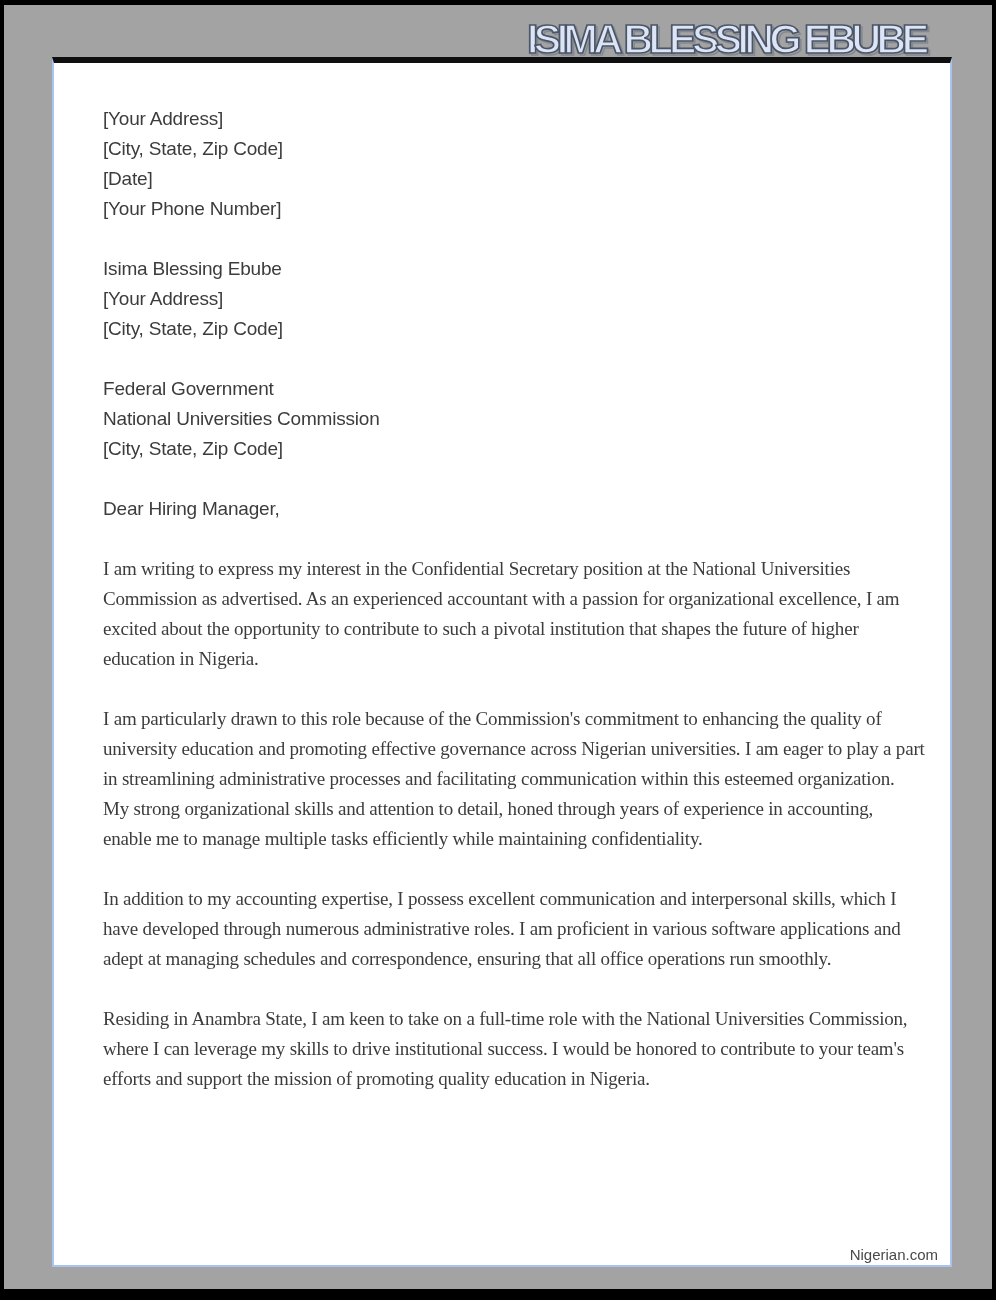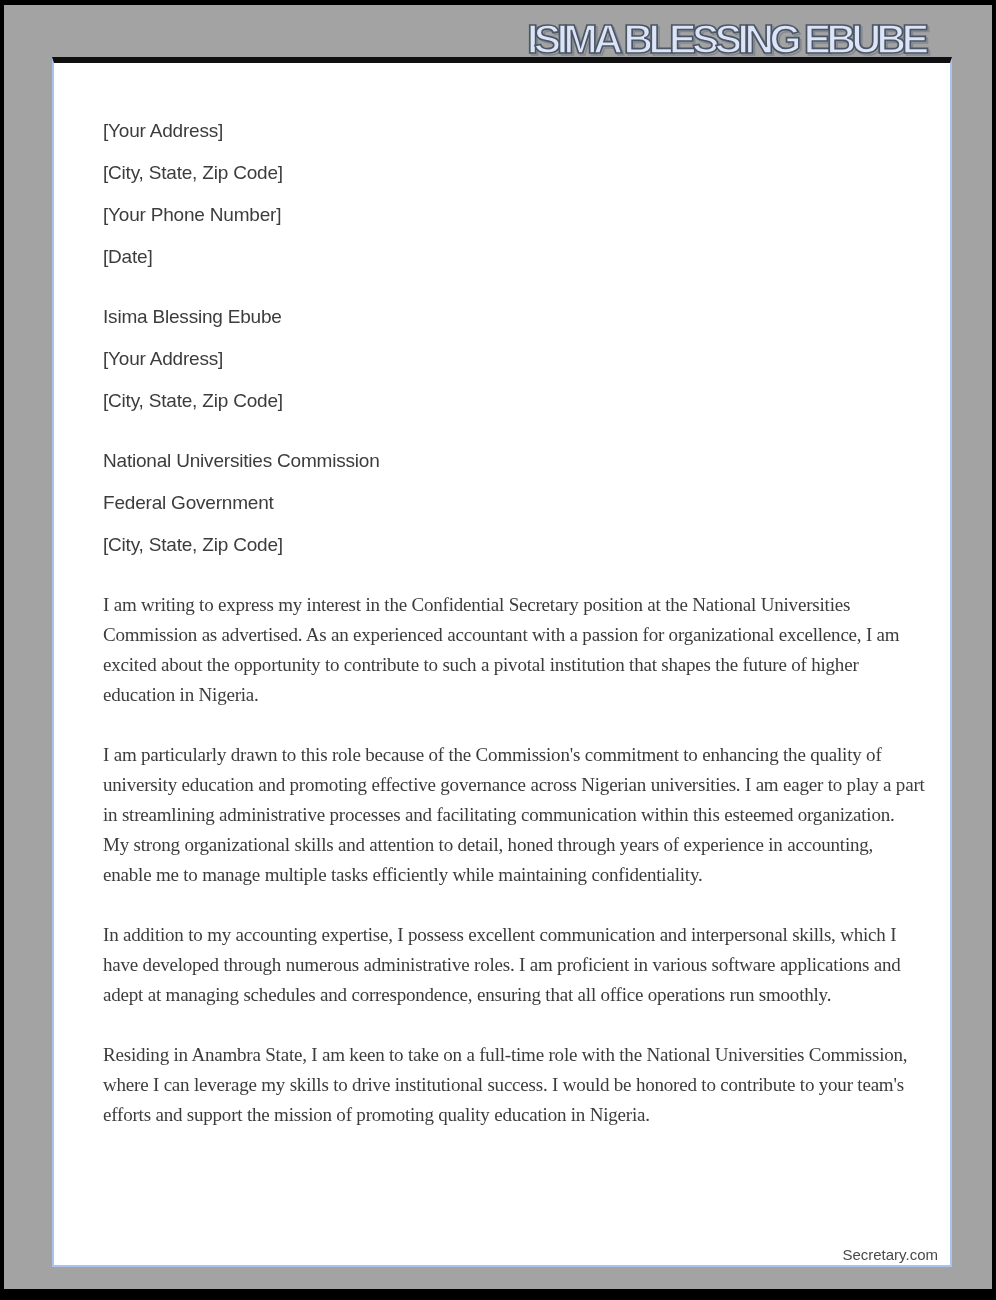--- a/index.html
+++ b/index.html
@@ -47,21 +47,21 @@
     left: 49px;
     top: 41px;
     width: 822px;
     font-size: 19px;
     line-height: 30px;
     letter-spacing: -0.2px;
     color: #3c3c3c;
     font-weight: 400;
   }
   .address-block { margin: 0 0 30px 0; }
-  .address-line { white-space: nowrap; margin-top: 12px; }
+  .address-line { white-space: nowrap; }
   .letter-content p { margin: 0 0 30px 0; font-family: Liberation Serif, serif; }
   .salutation { margin: 0 0 30px 0; }
   .watermark {
     position: absolute;
     right: 12px;
     bottom: 1px;
     font-size: 15px;
     line-height: 19px;
     color: #494949;
     letter-spacing: 0;
@@ -76,40 +76,41 @@
     <text x="427" y="42" text-anchor="end" font-family="Liberation Sans, sans-serif" font-size="41" font-weight="600" fill="none" stroke="#6a7486" stroke-width="1.6" opacity="0.55" textLength="402" lengthAdjust="spacing-and-glyphs">ISIMA BLESSING EBUBE</text>
     <text x="425" y="40" text-anchor="end" font-family="Liberation Sans, sans-serif" font-size="41" font-weight="600" fill="#dce4f8" stroke="#4b5563" stroke-width="1.7" textLength="402" lengthAdjust="spacing-and-glyphs">ISIMA BLESSING EBUBE</text>
   </svg>
 
   <div class="page">
     <div class="letter-content">
 
       <div class="address-block">
         <div class="address-line">[Your Address]</div>
         <div class="address-line">[City, State, Zip Code]</div>
+        <div class="address-line">[Date]</div>
         <div class="address-line">[Your Phone Number]</div>
-        <div class="address-line">[Date]</div>
       </div>
 
       <div class="address-block">
         <div class="address-line">Isima Blessing Ebube</div>
         <div class="address-line">[Your Address]</div>
         <div class="address-line">[City, State, Zip Code]</div>
       </div>
 
       <div class="address-block">
+        <div class="address-line">Federal Government</div>
         <div class="address-line">National Universities Commission</div>
-        <div class="address-line">Federal Government</div>
         <div class="address-line">[City, State, Zip Code]</div>
       </div>
 
+      <div class="salutation">Dear Hiring Manager,</div>
 
       <p>I am writing to express my interest in the Confidential Secretary position at the National Universities Commission as advertised. As an experienced accountant with a passion for organizational excellence, I am excited about the opportunity to contribute to such a pivotal institution that shapes the future of higher education in Nigeria.</p>
       <p>I am particularly drawn to this role because of the Commission's commitment to enhancing the quality of university education and promoting effective governance across Nigerian universities. I am eager to play a part in streamlining administrative processes and facilitating communication within this esteemed organization. My strong organizational skills and attention to detail, honed through years of experience in accounting, enable me to manage multiple tasks efficiently while maintaining confidentiality.</p>
       <p>In addition to my accounting expertise, I possess excellent communication and interpersonal skills, which I have developed through numerous administrative roles. I am proficient in various software applications and adept at managing schedules and correspondence, ensuring that all office operations run smoothly.</p>
       <p>Residing in Anambra State, I am keen to take on a full-time role with the National Universities Commission, where I can leverage my skills to drive institutional success. I would be honored to contribute to your team's efforts and support the mission of promoting quality education in Nigeria.</p>
 
     </div>
 
-    <div class="watermark">Secretary.com</div>
+    <div class="watermark">Nigerian.com</div>
   </div>
 
 </div>
 
 </body></html>

